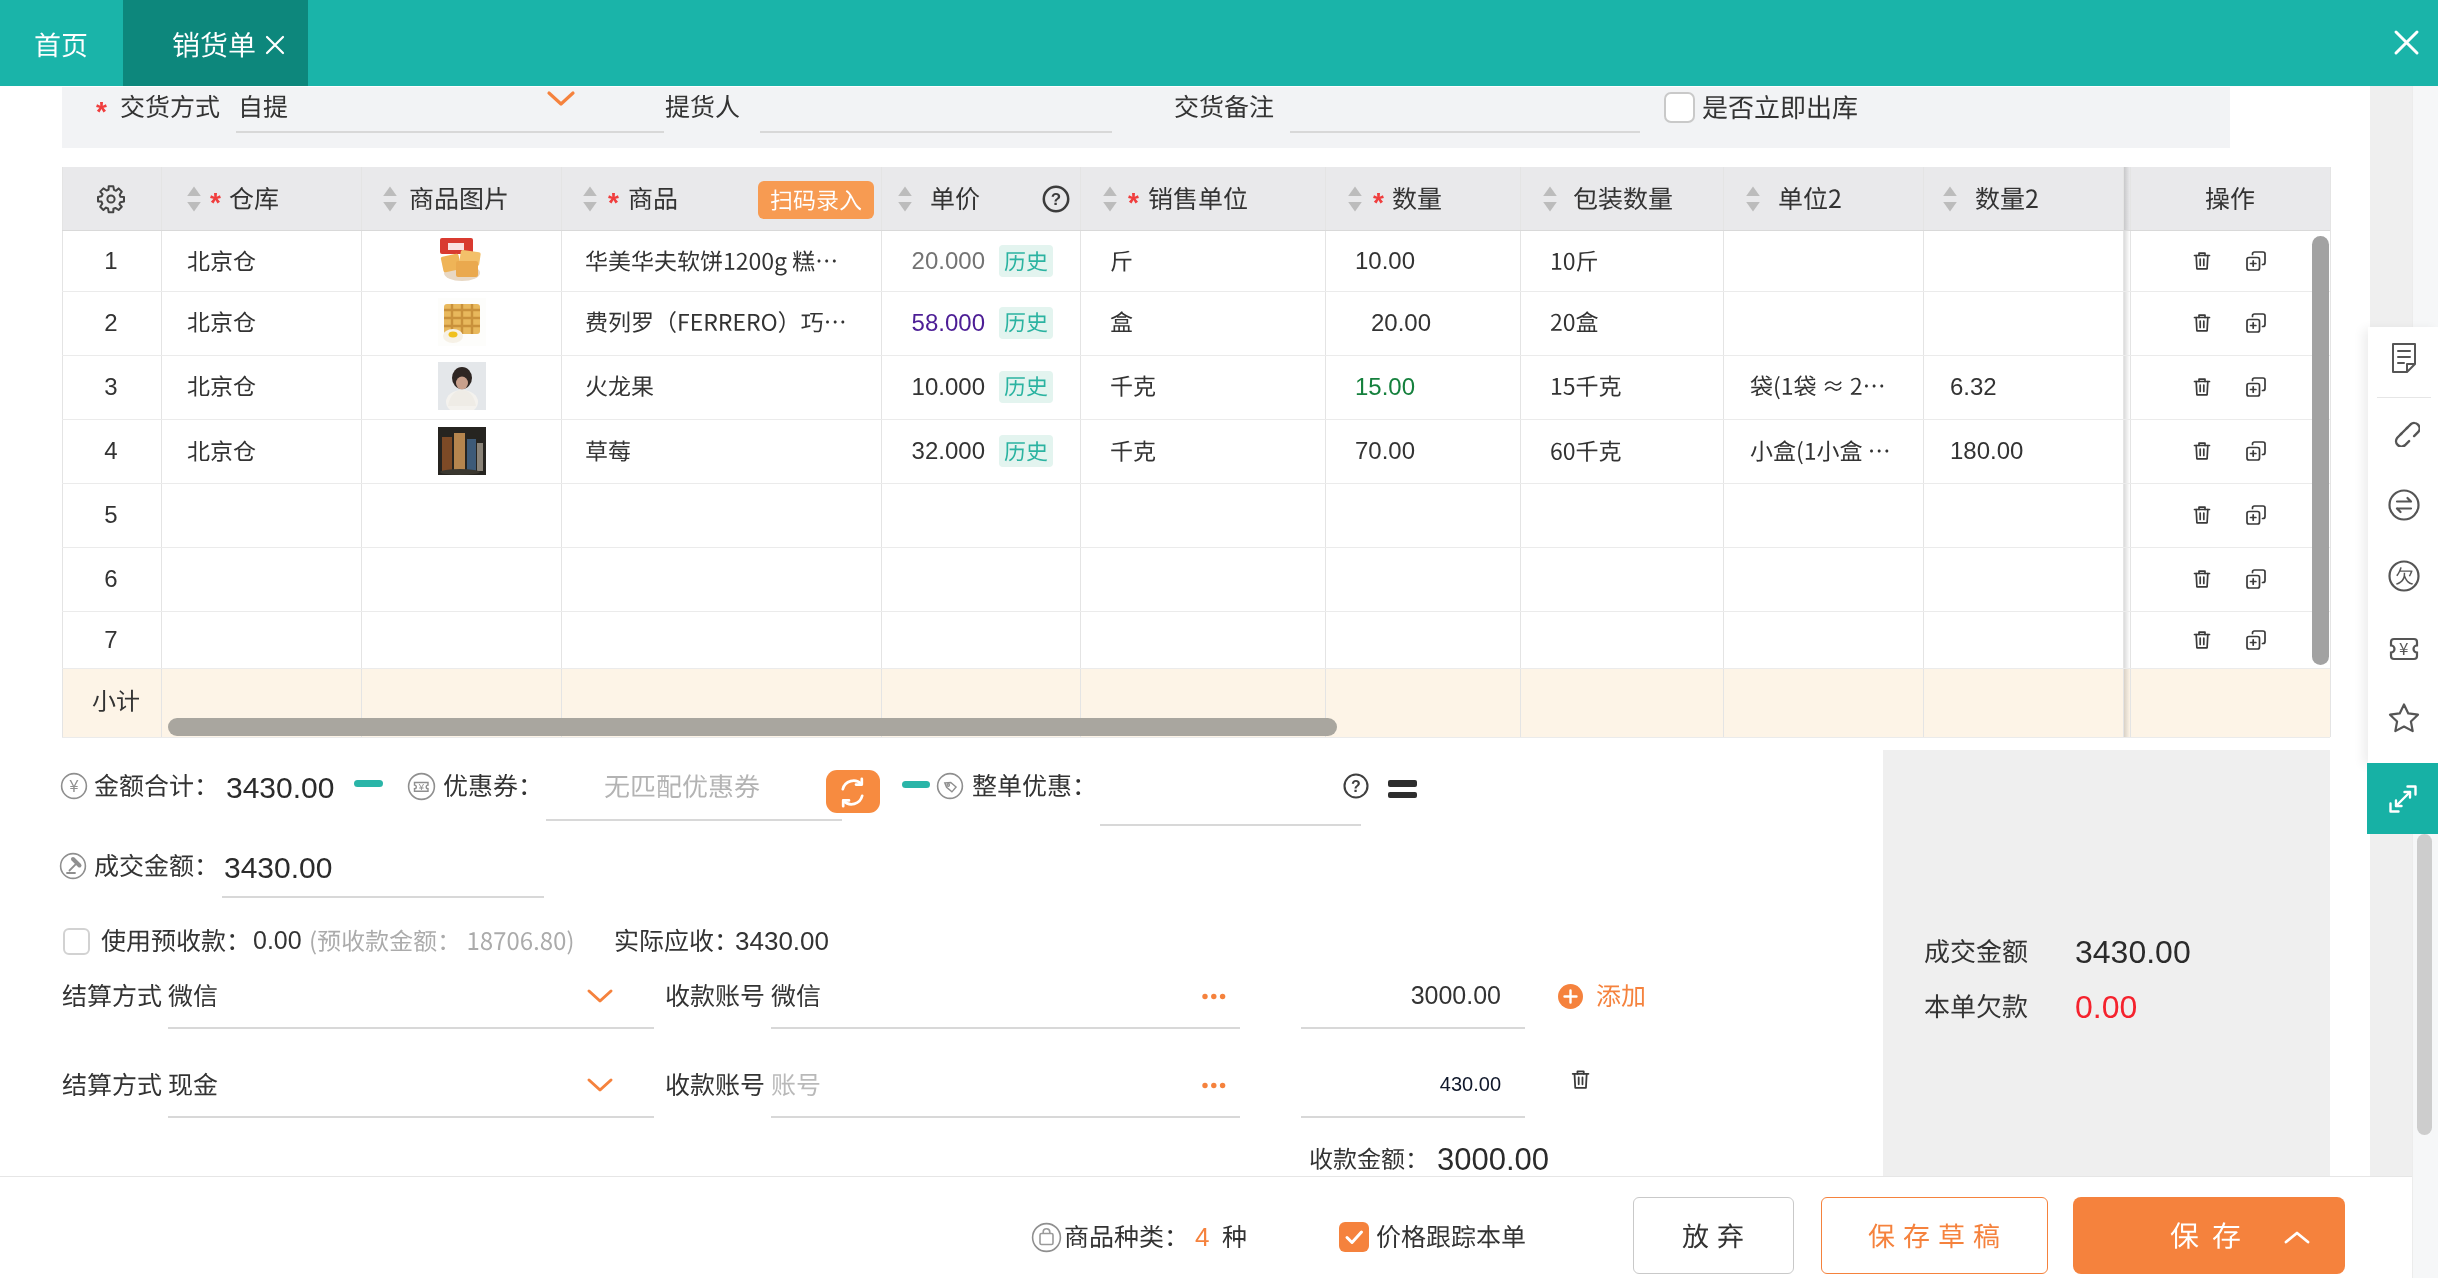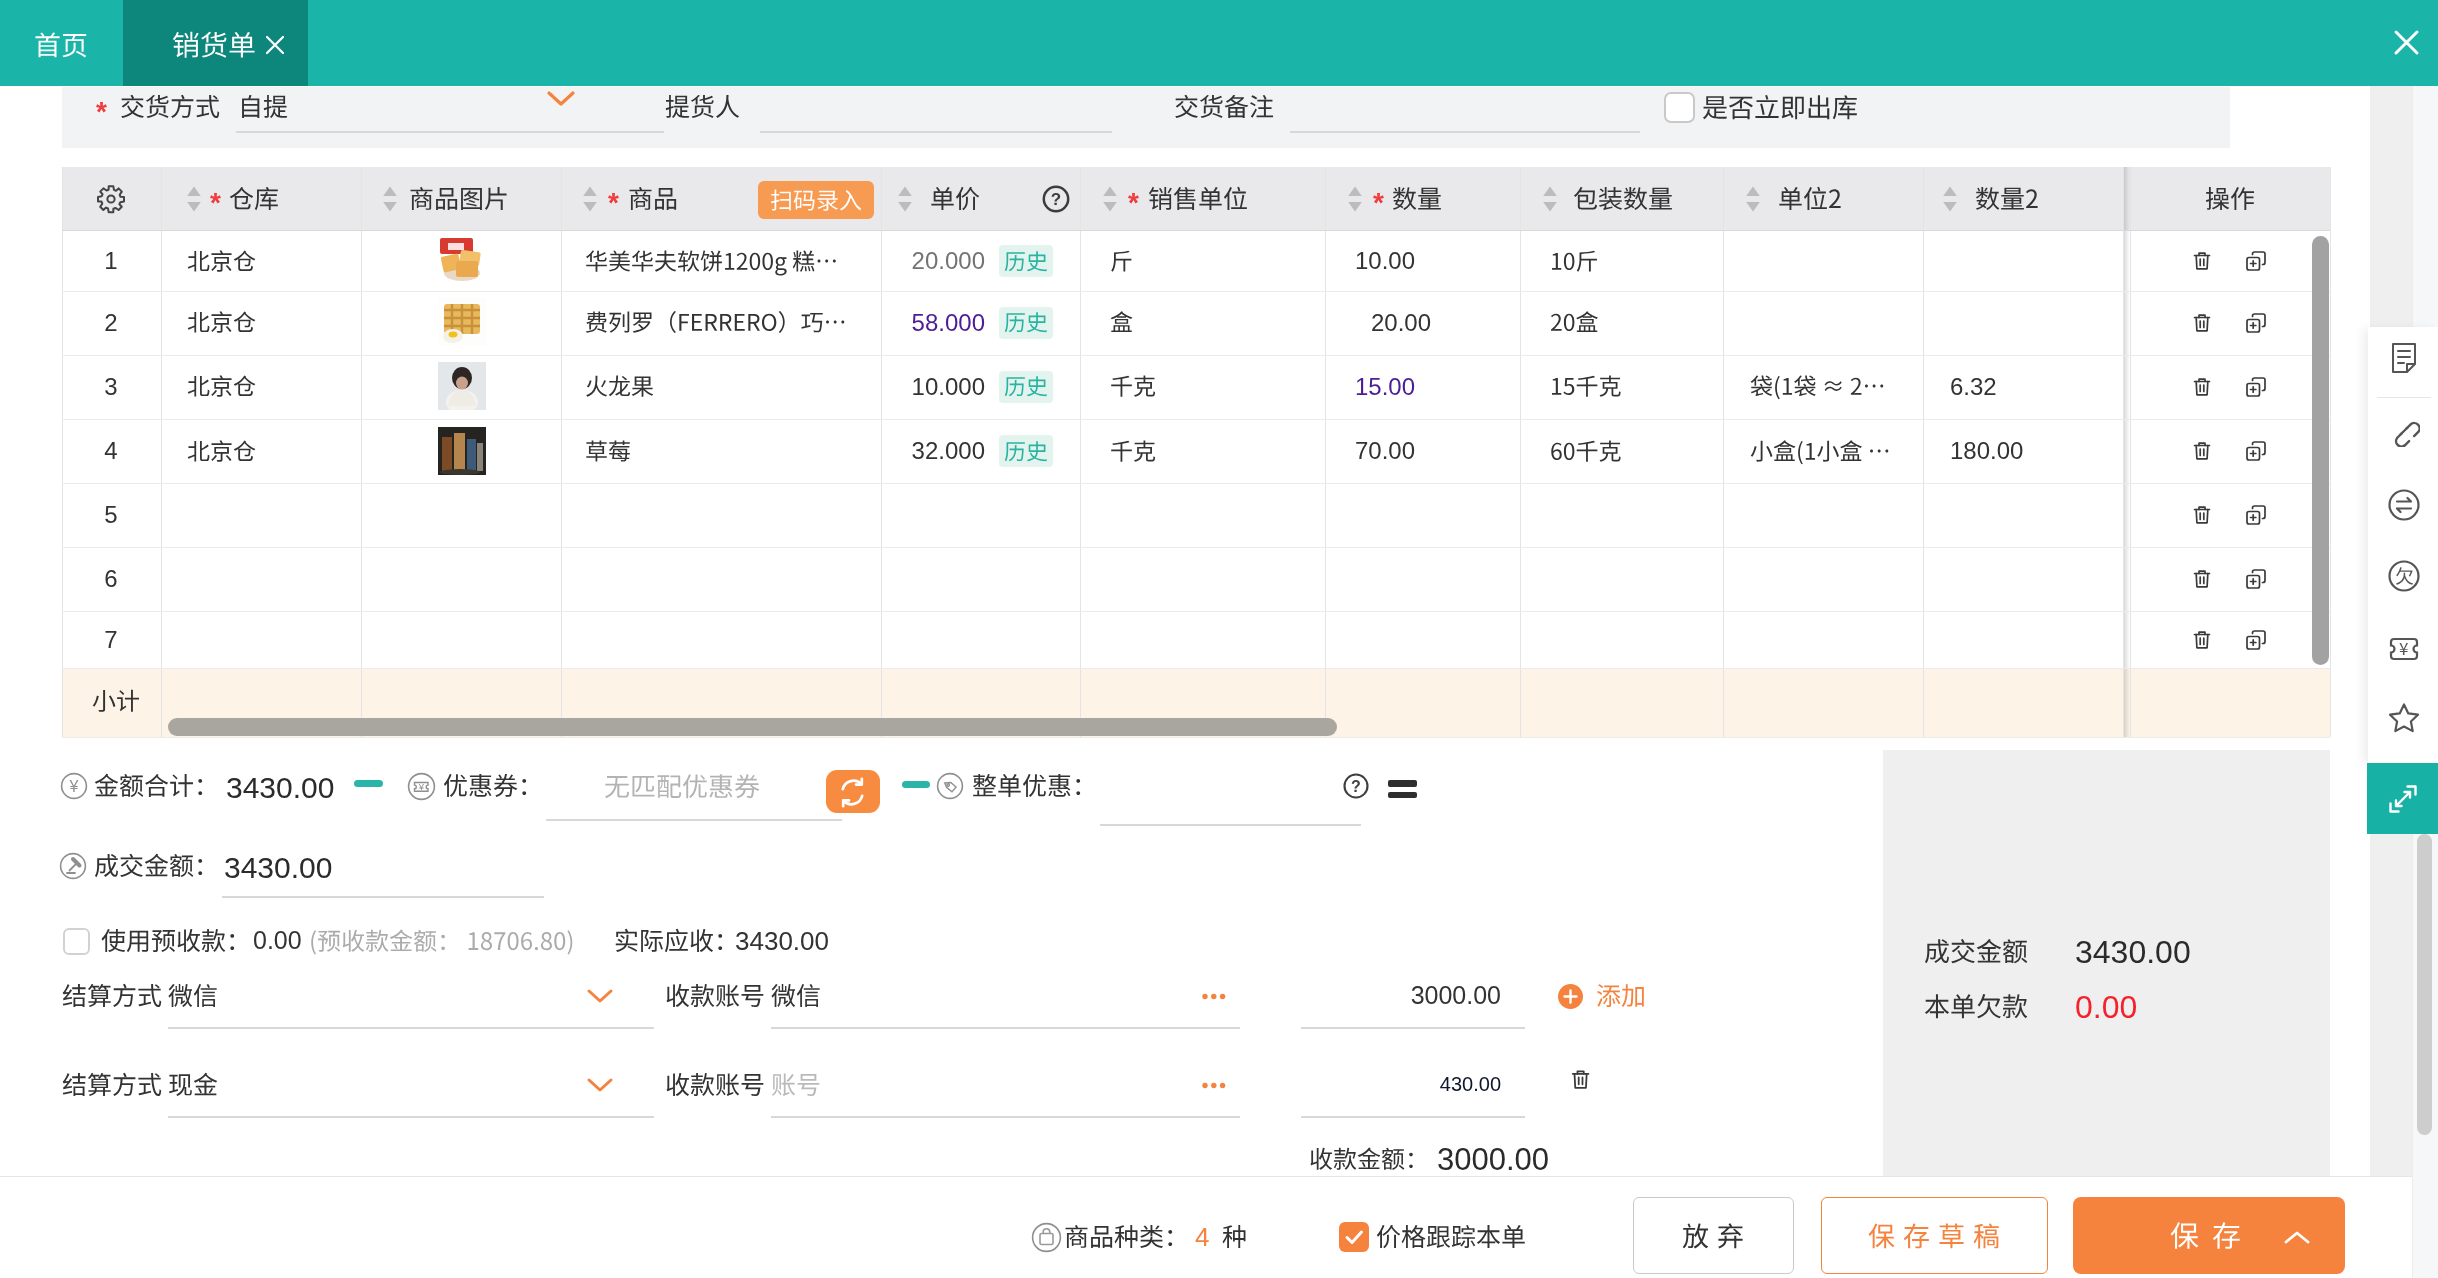--- a/index.html
+++ b/index.html
@@ -573,21 +573,21 @@
       <use href="#g5386" x="0"></use>
       <use href="#g53f2" x="1000"></use>
     </g>
   </svg>
 <svg class="ab" style="left:1110.0px;top:369.2px" width="48.0" height="34.5">
     <g fill="#333" transform="translate(0,25.8) scale(0.02300,-0.02300)">
       <use href="#g5343" x="0"></use>
       <use href="#g514b" x="1000"></use>
     </g>
   </svg>
-<div class="ab" style="left:1355.0px;top:368.5px;font-size:24px;color:#4c1d95;font-weight:normal;letter-spacing:0;line-height:36.0px;">15.00</div>
+<div class="ab" style="left:1355.0px;top:368.5px;font-size:24px;color:#15803d;font-weight:normal;letter-spacing:0;line-height:36.0px;">15.00</div>
 <svg class="ab" style="left:1550.0px;top:369.2px" width="73.5" height="34.5">
     <g fill="#333" transform="translate(0,25.8) scale(0.02300,-0.02300)">
       <use href="#g0031" x="0"></use>
       <use href="#g0035" x="555"></use>
       <use href="#g5343" x="1110"></use>
       <use href="#g514b" x="2110"></use>
     </g>
   </svg>
 <svg class="ab" style="left:1750.0px;top:369.2px" width="137.6" height="34.5">
     <g fill="#333" transform="translate(0,25.8) scale(0.02300,-0.02300)">

